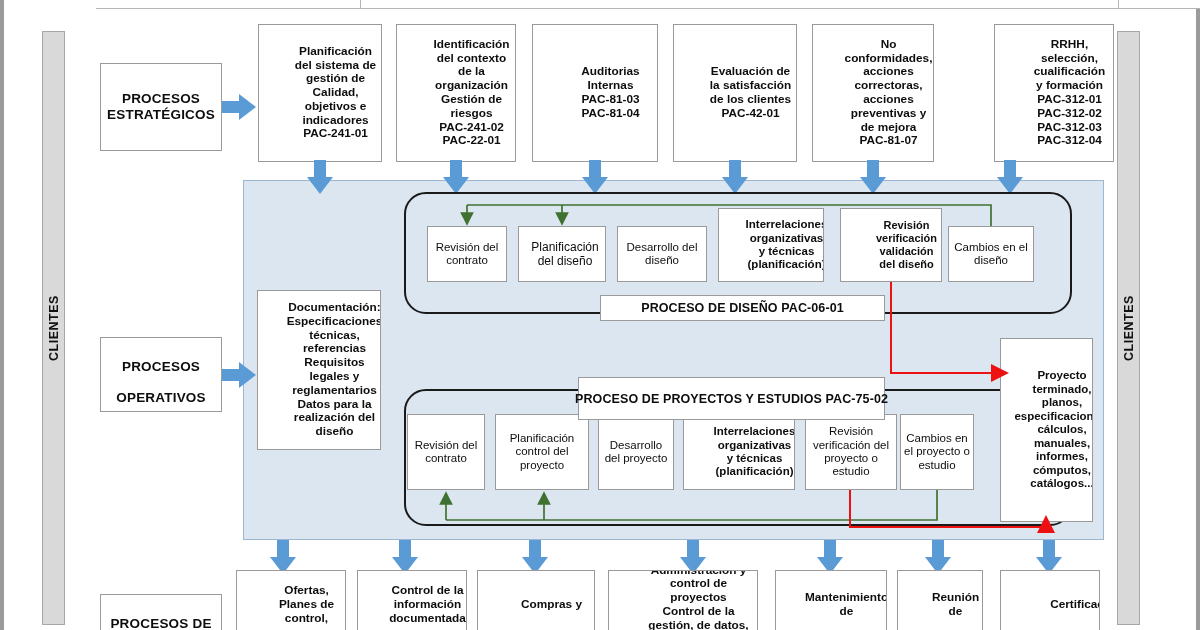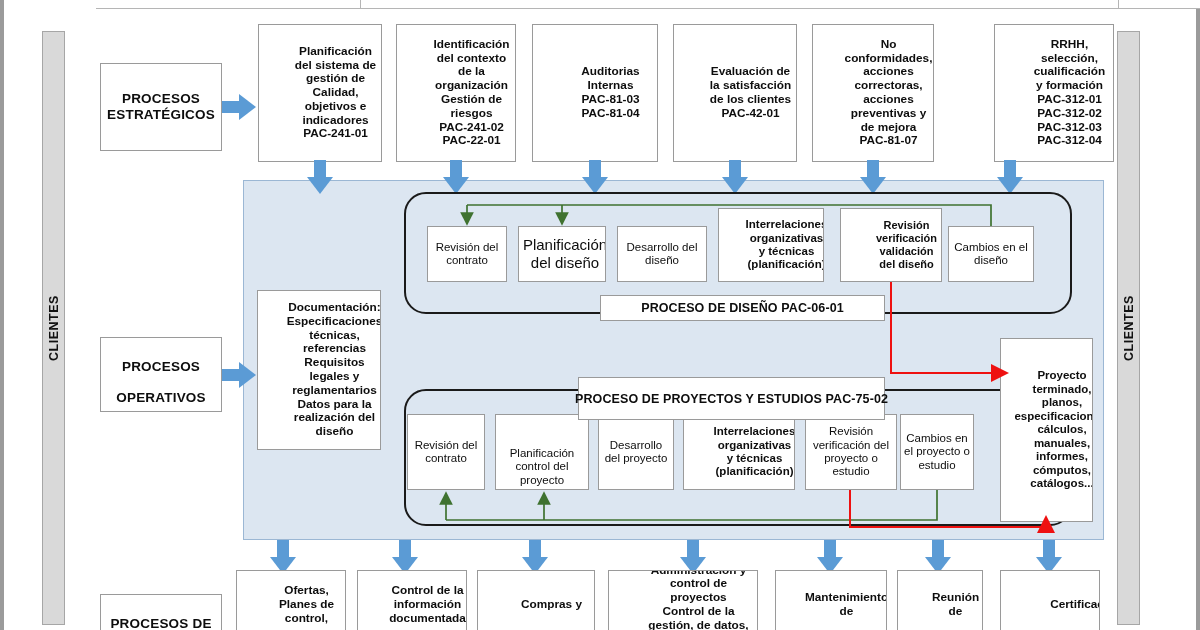--- a/index.html
+++ b/index.html
@@ -211,21 +211,21 @@
     <span style="white-space:pre-line;">Documentación: Especificaciones técnicas, referencias
 Requisitos legales y reglamentarios
 Datos para la realización del diseño</span>
   </div>
 
   <div class="group-round" id="group-diseno"></div>
 
   <div class="box" style="left:427px; top:226px; width:80px; height:56px; font-size:11.5px;">
     <span>Revisión del contrato</span>
   </div>
-  <div class="box" style="left:518px; top:226px; width:88px; height:56px; font-size:15px;padding-left:9px;">
+  <div class="box" style="left:518px; top:226px; width:88px; height:56px; font-size:12px;padding-left:9px;">
     <span>Planificación del diseño</span>
   </div>
   <div class="box" style="left:617px; top:226px; width:90px; height:56px; font-size:11.5px;">
     <span>Desarrollo del diseño</span>
   </div>
   <div class="box bold" style="left:718px; top:208px; width:106px; height:74px; font-size:11.5px;">
     <span>Interrelaciones organizativas y técnicas (planificación)</span>
   </div>
   <div class="box bold" style="left:840px; top:208px; width:102px; height:74px; font-size:11px;">
     <span>Revisión verificación validación del diseño</span>
@@ -236,21 +236,21 @@
 
   <div class="group-caption" id="caption-diseno">
     <span>PROCESO DE DISEÑO PAC-06-01</span>
   </div>
 
   <div class="group-round" id="group-proyecto"></div>
 
   <div class="box" style="left:407px; top:414px; width:78px; height:76px; font-size:11.5px;">
     <span>Revisión del contrato</span>
   </div>
-  <div class="box" style="left:495px; top:414px; width:94px; height:76px; font-size:11.5px;align-items:flex-end;">
+  <div class="box" style="left:495px; top:414px; width:94px; height:76px; font-size:11.5px;">
     <span>Planificación control del proyecto</span>
   </div>
   <div class="box" style="left:598px; top:414px; width:76px; height:76px; font-size:11.5px;">
     <span>Desarrollo del proyecto</span>
   </div>
   <div class="box bold" style="left:683px; top:414px; width:112px; height:76px; font-size:11.5px;">
     <span>Interrelaciones organizativas y técnicas (planificación)</span>
   </div>
   <div class="box" style="left:805px; top:414px; width:92px; height:76px; font-size:11.5px;">
     <span>Revisión verificación del proyecto o estudio</span>

